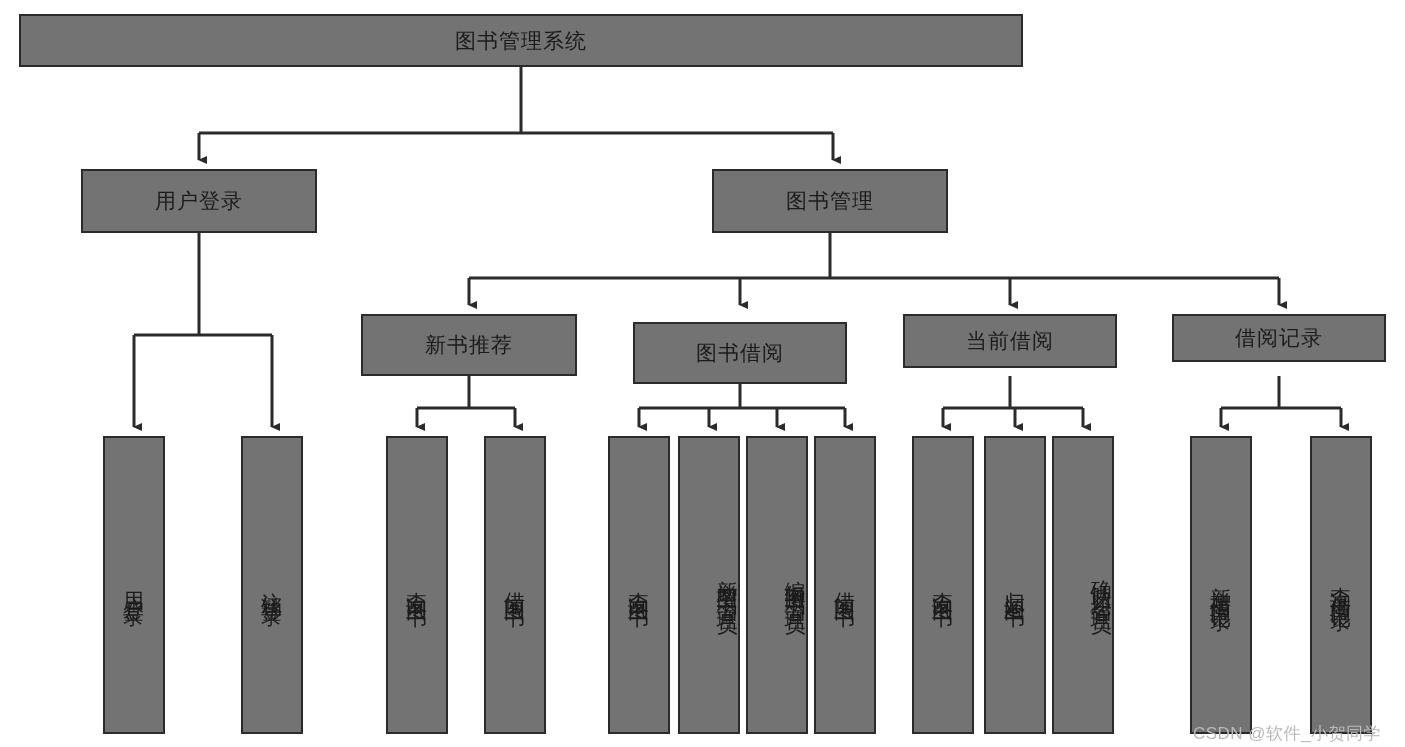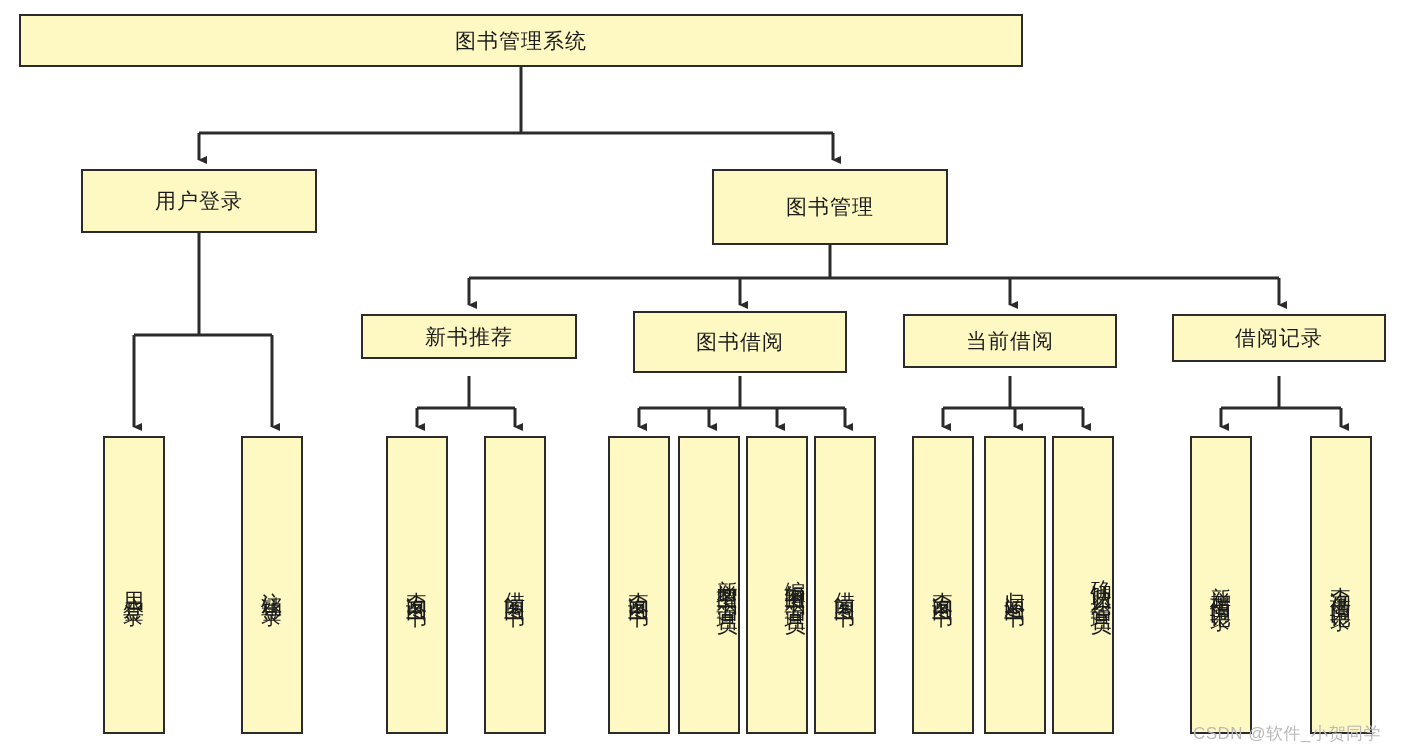--- a/index.html
+++ b/index.html
@@ -22,21 +22,21 @@
   svg.diagram-canvas {
     position: absolute;
     left: 0;
     top: 0;
     width: 1405px;
     height: 747px;
   }
   .node-box {
     position: absolute;
     box-sizing: border-box;
-    background: #fef9c3;
+    background: #737373;
     border: 2px solid #2b2b2b;
     display: flex;
     align-items: center;
     justify-content: center;
     color: #1b1b1b;
   }
   .node-box.horizontal {
     font-size: 21px;
     letter-spacing: 1px;
     padding: 0 6px;
@@ -136,29 +136,29 @@
   </svg>
 
   <div class="node-box horizontal" style="left:19px; top:14px; width:1004px; height:53px;">
     <span class="node-label">图书管理系统</span>
   </div>
 
   <div class="node-box horizontal" style="left:81px; top:169px; width:236px; height:64px;">
     <span class="node-label">用户登录</span>
   </div>
 
-  <div class="node-box horizontal" style="left:712px; top:169px; width:236px; height:76px;">
+  <div class="node-box horizontal" style="left:712px; top:169px; width:236px; height:64px;">
     <span class="node-label">图书管理</span>
   </div>
 
-  <div class="node-box horizontal" style="left:361px; top:314px; width:216px; height:45px;">
+  <div class="node-box horizontal" style="left:361px; top:314px; width:216px; height:62px;">
     <span class="node-label">新书推荐</span>
   </div>
 
-  <div class="node-box horizontal" style="left:633px; top:311px; width:214px; height:62px;">
+  <div class="node-box horizontal" style="left:633px; top:322px; width:214px; height:62px;">
     <span class="node-label">图书借阅</span>
   </div>
 
   <div class="node-box horizontal" style="left:903px; top:314px; width:214px; height:54px;">
     <span class="node-label">当前借阅</span>
   </div>
 
   <div class="node-box horizontal" style="left:1172px; top:314px; width:214px; height:48px;">
     <span class="node-label">借阅记录</span>
   </div>

